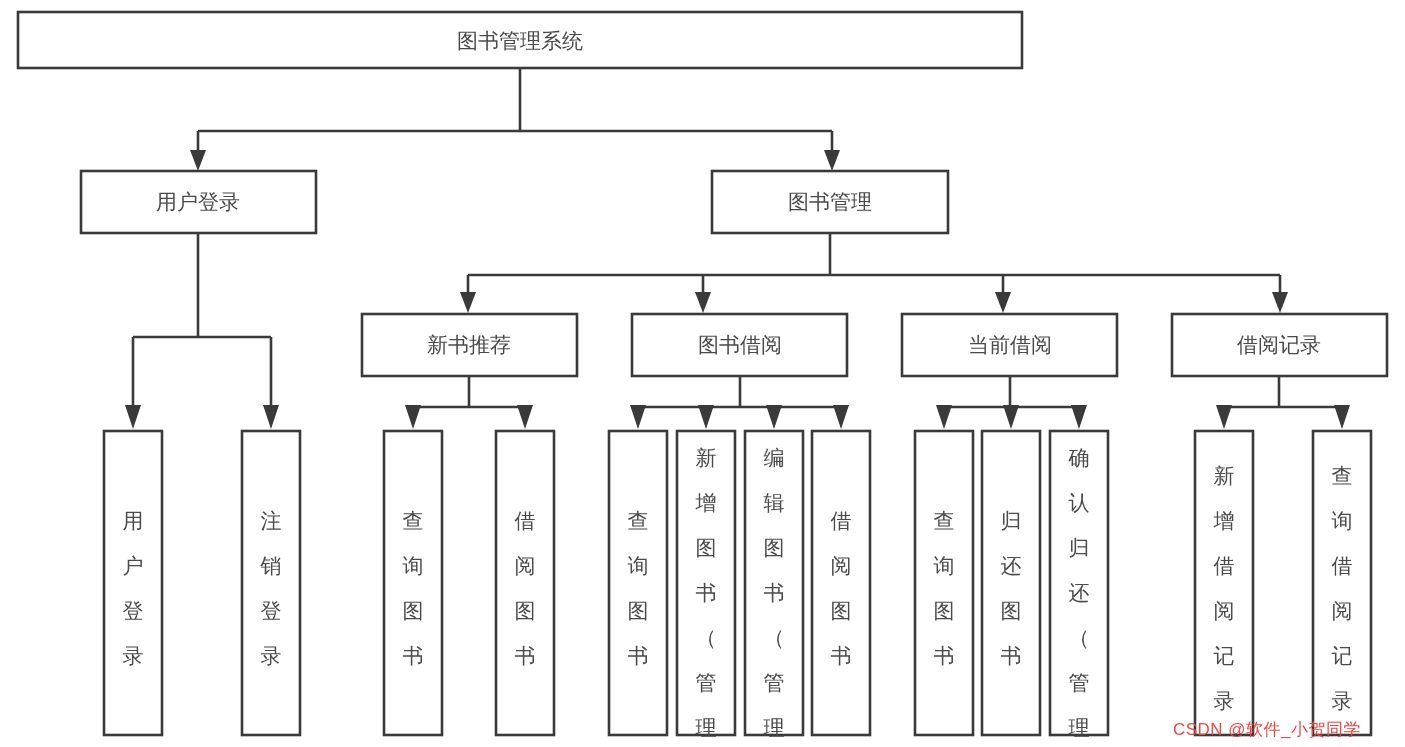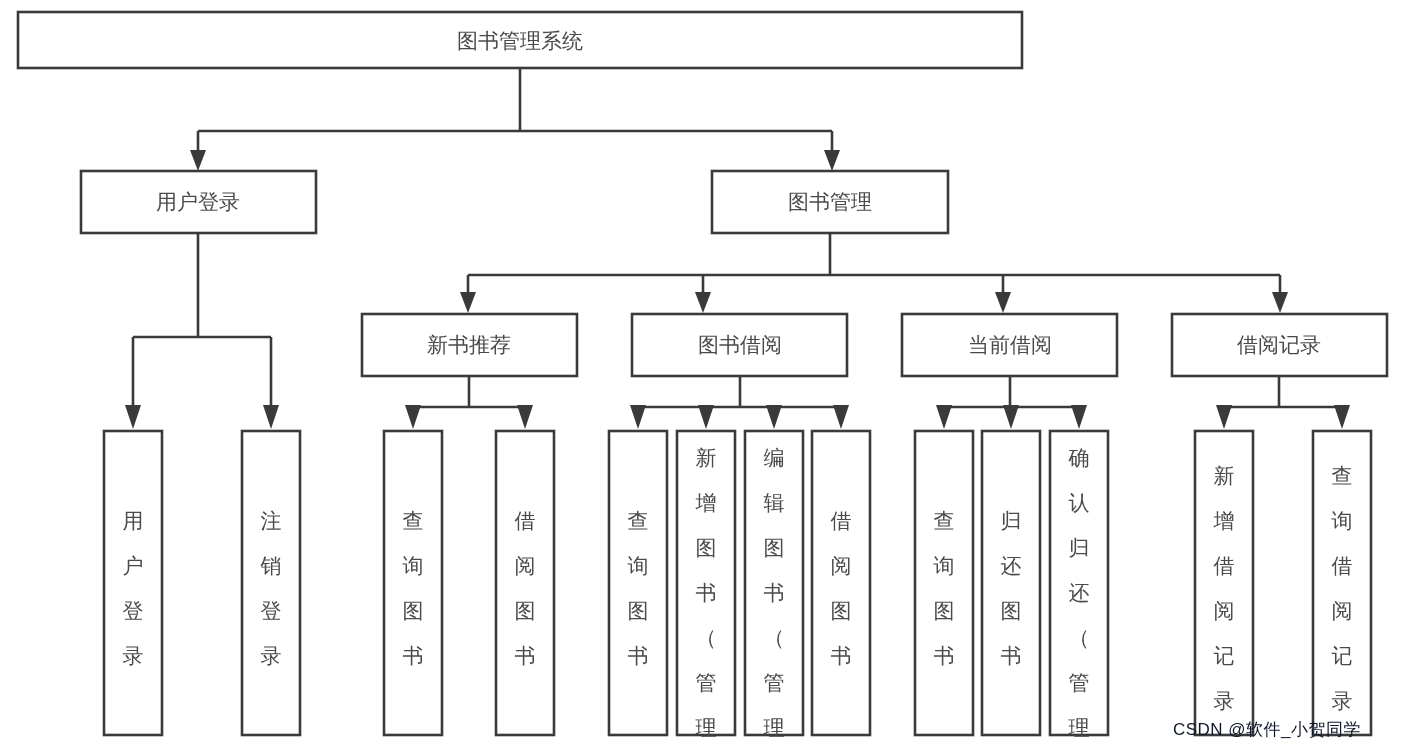--- a/index.html
+++ b/index.html
@@ -53,21 +53,21 @@
     font-family: "Liberation Sans", "DejaVu Sans", sans-serif;
     font-size: 21px;
     text-anchor: middle;
   }
   .watermark {
     position: absolute;
     right: 14px;
     bottom: 6px;
     font-family: "Liberation Sans", "DejaVu Sans", sans-serif;
     font-size: 17px;
-    color: #0f172a;
+    color: #ef4444;
     letter-spacing: 0.5px;
     white-space: nowrap;
     user-select: none;
   }
 </style>
 </head>
 <body>
 
 <div id="diagram-root">
 

